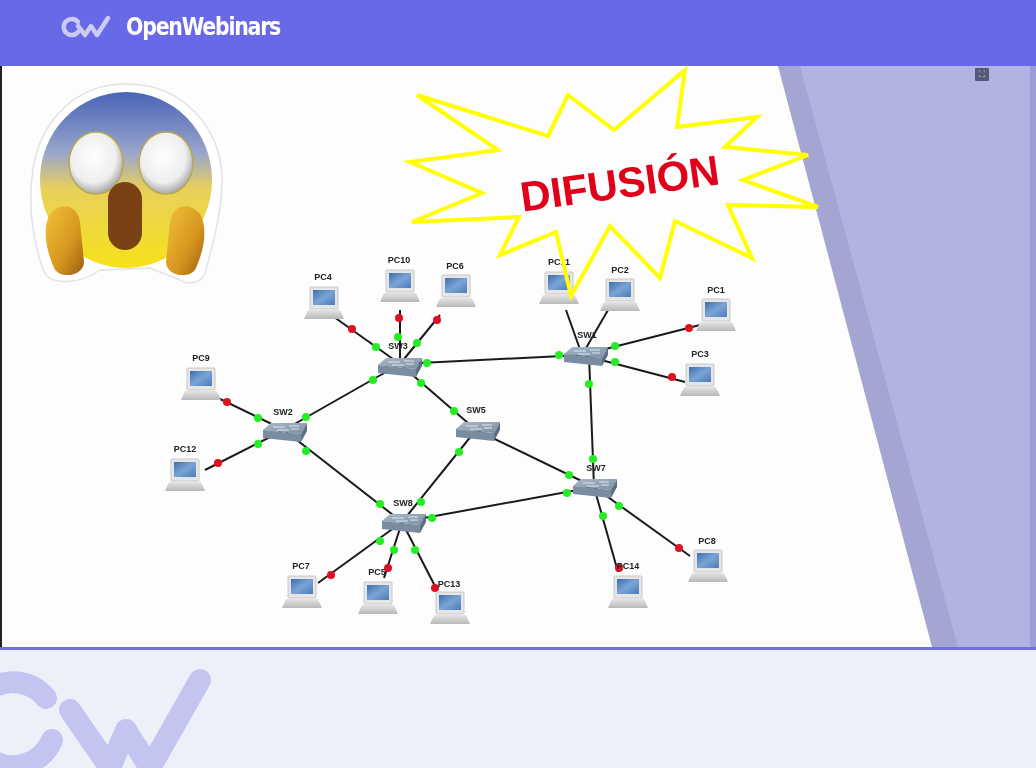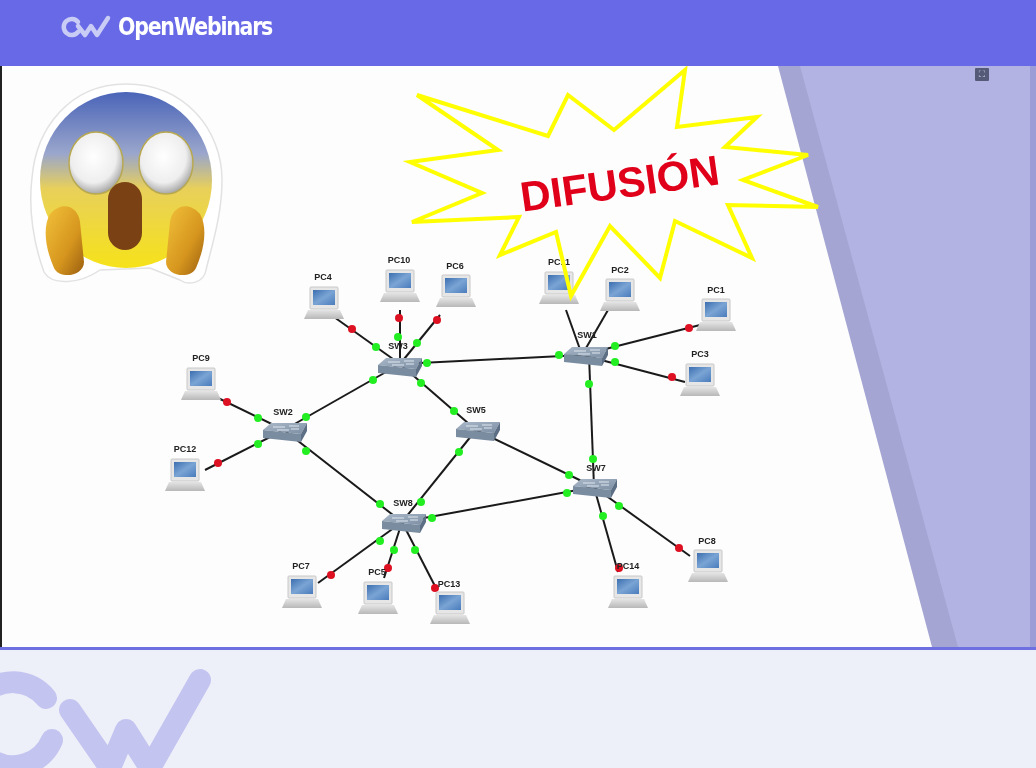--- a/index.html
+++ b/index.html
@@ -1,18 +1,18 @@
 <!DOCTYPE html>
 <html><head>
 <meta charset="utf-8">
 <style>
   html,body{margin:0;padding:0;}
   body{width:1036px;height:768px;overflow:hidden;position:relative;background:#eef0f9;font-family:"Liberation Sans",sans-serif;}
   .topbar{position:absolute;left:0;top:0;width:1036px;height:66px;background:#6869e6;}
-  .brand{position:absolute;left:60px;top:12px;display:flex;align-items:center;gap:6px;}
+  .brand{position:absolute;left:60px;top:12px;display:flex;align-items:center;gap:14px;}
   .brand-text{color:#fff;font-family:"DejaVu Sans",sans-serif;font-size:25px;font-weight:bold;letter-spacing:-1.5px;transform:scaleX(0.82);transform-origin:left center;}
   .slide{position:absolute;left:0;top:66px;width:1036px;height:581px;background:#fdfdfe;border-left:2px solid #222;box-sizing:border-box;overflow:hidden;}
   .slide-bottom-line{position:absolute;left:0;top:647px;width:1036px;height:3px;background:#6e6fe0;}
   .footer{position:absolute;left:0;top:650px;width:1036px;height:118px;background:#eef0f9;overflow:hidden;}
   .fs-btn{position:absolute;left:975px;top:68px;width:14px;height:13px;background:#555a78;border-radius:1px;cursor:pointer;display:flex;align-items:center;justify-content:center;color:#c8cbe0;font-size:9px;line-height:1;}
   svg text{font-family:"Liberation Sans",sans-serif;}
 </style>
 </head>
 <body>
 

